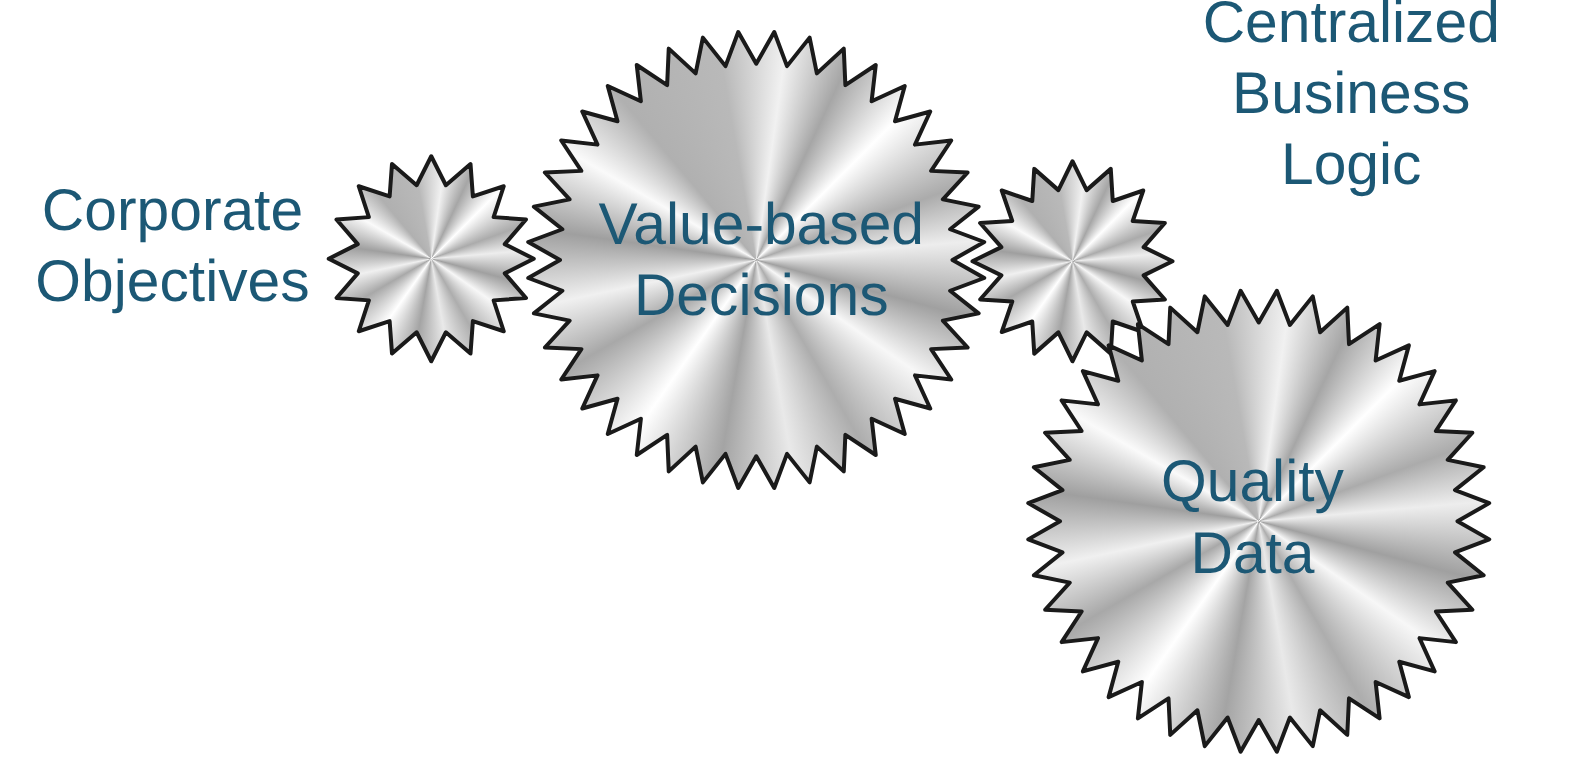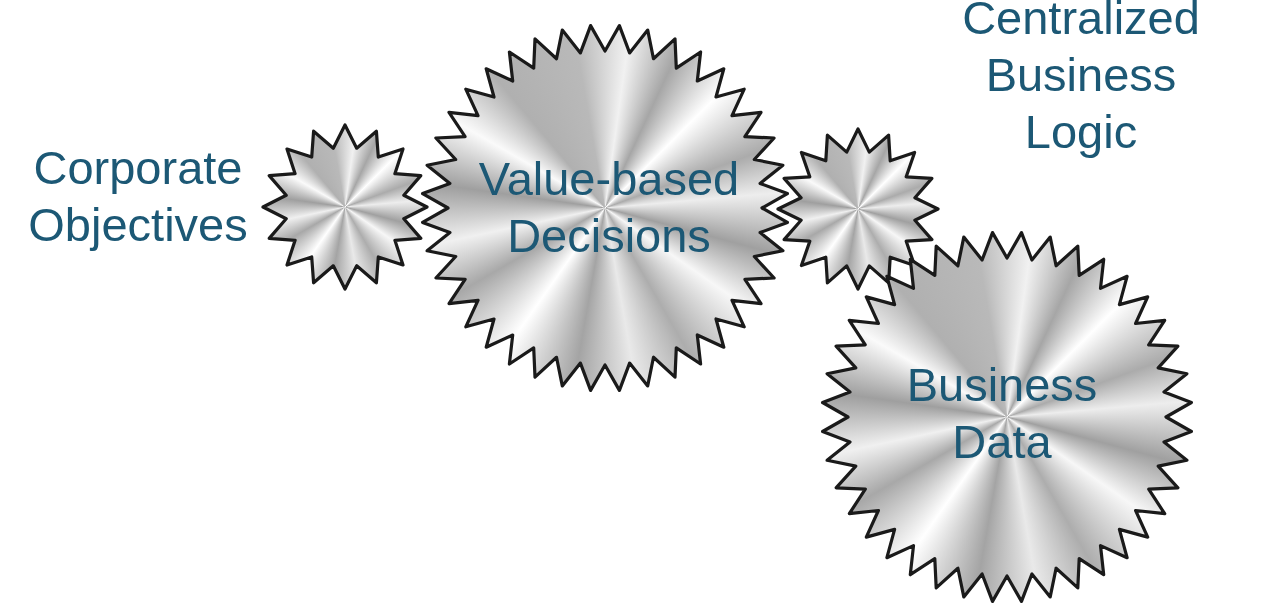--- a/index.html
+++ b/index.html
@@ -106,16 +106,16 @@
 
   <div class="label label-value">Value-based
 Decisions</div>
 
   <div class="label label-corporate">Corporate
 Objectives</div>
 
   <div class="label label-centralized">Centralized
 Business Logic</div>
 
-  <div class="label label-quality">Business
+  <div class="label label-quality">Quality
 Data</div>
 
 </div>
 
 </body></html>

